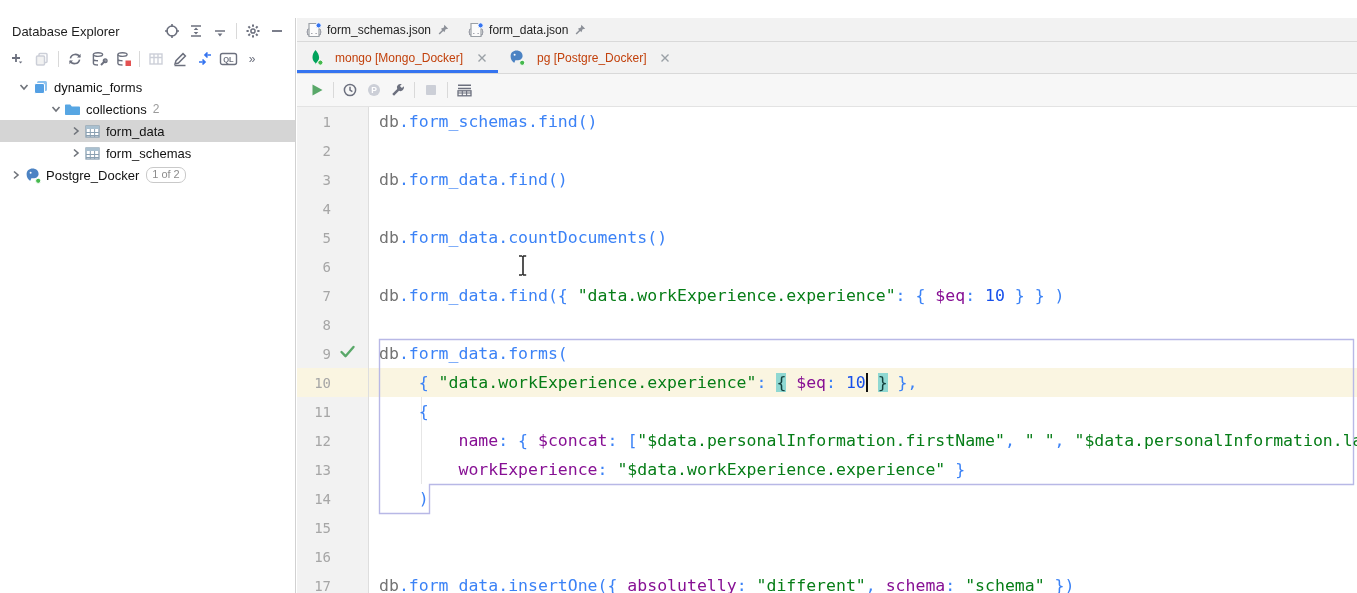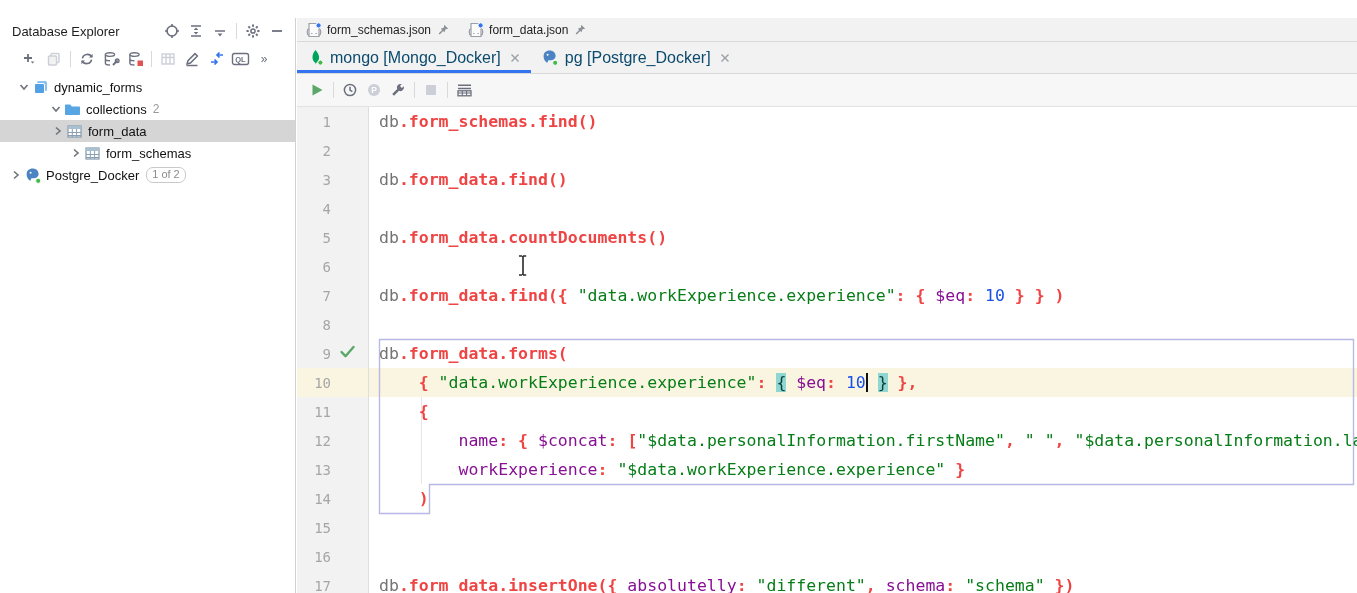--- a/index.html
+++ b/index.html
@@ -10,41 +10,41 @@
   
   .left-panel { position:absolute; left:0; top:0; width:296px; height:593px;
     background:#fff; border-right:1px solid #d1d1d1; }
   .panel-header { height:26px; display:flex; align-items:center; padding:0 6px 0 12px; }
   .panel-title { font-size:13px; color:#1e1e1e; flex:0 0 auto; }
   .panel-header .spacer { flex:1; }
   .iconbtn { display:inline-flex; align-items:center; justify-content:center;
     width:24px; height:22px; border-radius:4px; cursor:default; }
   .iconbtn svg { display:block; }
   .tb-sep { width:1px; height:16px; background:#d9d9d9; margin:0 4px; }
-  .panel-toolbar { height:30px; display:flex; align-items:center; padding:0 18px; }
+  .panel-toolbar { height:30px; display:flex; align-items:center; padding:0 6px; }
 
   .tree { padding-top:2px; }
   .tree-row { height:22px; display:flex; align-items:center; font-size:13px; color:#111; }
   .tree-row.selected { background:#d5d5d5; }
   .tree-row .chev { width:16px; height:16px; display:inline-flex; align-items:center; justify-content:center; }
   .tree-row .ticon { width:17px; height:17px; display:inline-flex; align-items:center; justify-content:center; margin-right:5px; position:relative; }
   .tree-label { white-space:nowrap; }
   .tree-badge { margin-left:7px; font-size:11px; color:#8c8c8c; border:1px solid #c9c9c9;
     border-radius:7px; padding:0px 5px 1px; line-height:13px; }
   .tree-count { margin-left:6px; font-size:12px; color:#9a9a9a; }
 
   
   .right { position:absolute; left:297px; top:0; width:1060px; height:593px; }
   .filetab-bar { height:24px; background:#f2f2f2; border-bottom:1px solid #d9d9d9;
     display:flex; align-items:stretch; }
   .filetab { display:flex; align-items:center; gap:5px; padding:0 9px; font-size:12px; color:#1e1e1e; }
   .consoletab-bar { height:32px; background:#f2f2f2; border-bottom:1px solid #d9d9d9;
     display:flex; align-items:stretch; }
-  .consoletab { position:relative; display:flex; align-items:center; gap:6px; padding:0 10px;
-    font-size:16px; color:#0c4a6e; }
+  .consoletab { position:relative; display:flex; align-items:center; gap:11px; padding:0 10px;
+    font-size:12px; color:#c2410c; }
   .consoletab.active::after { content:""; position:absolute; left:0; right:0; bottom:0;
     height:3px; background:#3574f0; }
   .editor-toolbar { height:33px; background:#f7f7f7; border-bottom:1px solid #e3e3e3;
     display:flex; align-items:center; padding:0 8px; }
 
   
   .editor { position:absolute; left:0; top:89px; width:1060px; height:504px; background:#fff; }
   .gutter { position:absolute; left:0; top:0; bottom:0; width:72px; background:#f2f2f2;
     border-right:1px solid #dedede; }
   .gutter-line { height:29px; display:flex; align-items:center; }
@@ -53,21 +53,21 @@
   .gutter-line .gicon { flex:0 0 36px; display:flex; align-items:center; padding-left:8px; }
   .gutter-line.caret-row { background:#faf5e1; }
 
   .code { position:absolute; left:72px; top:0; right:0; bottom:0; overflow:hidden; }
   .caret-line-bg { position:absolute; left:0; right:0; height:29px; background:#faf5e1; z-index:0; }
   .sel-overlay { position:absolute; left:0; top:0; z-index:1; pointer-events:none; }
   .indent-guide { position:absolute; width:1px; background:#e6e6e6; z-index:1; }
   .code-line { position:relative; z-index:2; height:29px; line-height:29px; padding-left:10px;
     font-family:"DejaVu Sans Mono", monospace; font-size:16.5px; white-space:pre; color:#080808; }
   .c-db { color:#737373; } .c-str { color:#067d17; } .c-kw { color:#871094; }
-  .c-num { color:#1750eb; } .c-plain { color:#ef4444;font-weight:bold; }
+  .c-num { color:#1750eb; } .c-plain { color:#3b82f6; }
   .c-bracehl { background:#8fd8d2; color:#123f3b; }
   .caret { display:inline-block; width:0; height:19px; border-left:2px solid #101010;
     vertical-align:middle; transform:translateY(-1px); }
   .ibeam { position:absolute; z-index:4; }
 </style>
 </head>
 <body>
 
 <div class="app">
 
@@ -200,21 +200,21 @@
           </span>
     <span class="ticon">
             <svg width="17" height="17">
               <path d="M1.8 3.5h4.4l1.6 2h7.4a.8.8 0 0 1 .8.8v7a.8.8 0 0 1-.8.8H1.8a.8.8 0 0 1-.8-.8v-9a.8.8 0 0 1 .8-.8z" fill="#57a6e3"></path>
             </svg>
           </span>
     <span class="tree-label">collections</span>
 
     <span class="tree-count">2</span>
   </div>
-  <div class="tree-row selected" style="padding-left:50px">
+  <div class="tree-row selected" style="padding-left:68px">
     <span class="chev">
             <svg width="16" height="16">
               <path d="M6 4.5l4 3.5-4 3.5" fill="none" stroke="#6f737a" stroke-width="1.6"></path>
             </svg>
           </span>
     <span class="ticon">
             <svg width="17" height="17">
               <rect x="2" y="3" width="13" height="11" fill="#fff" stroke="#8aa0b2" stroke-width="1.3"></rect>
               <rect x="2" y="3" width="13" height="3" fill="#a9c0d0"></rect>
               <path d="M2 9.5h13M2 12.5h13M6.3 6v8M10.6 6v8" stroke="#8aa0b2" stroke-width="1"></path>

